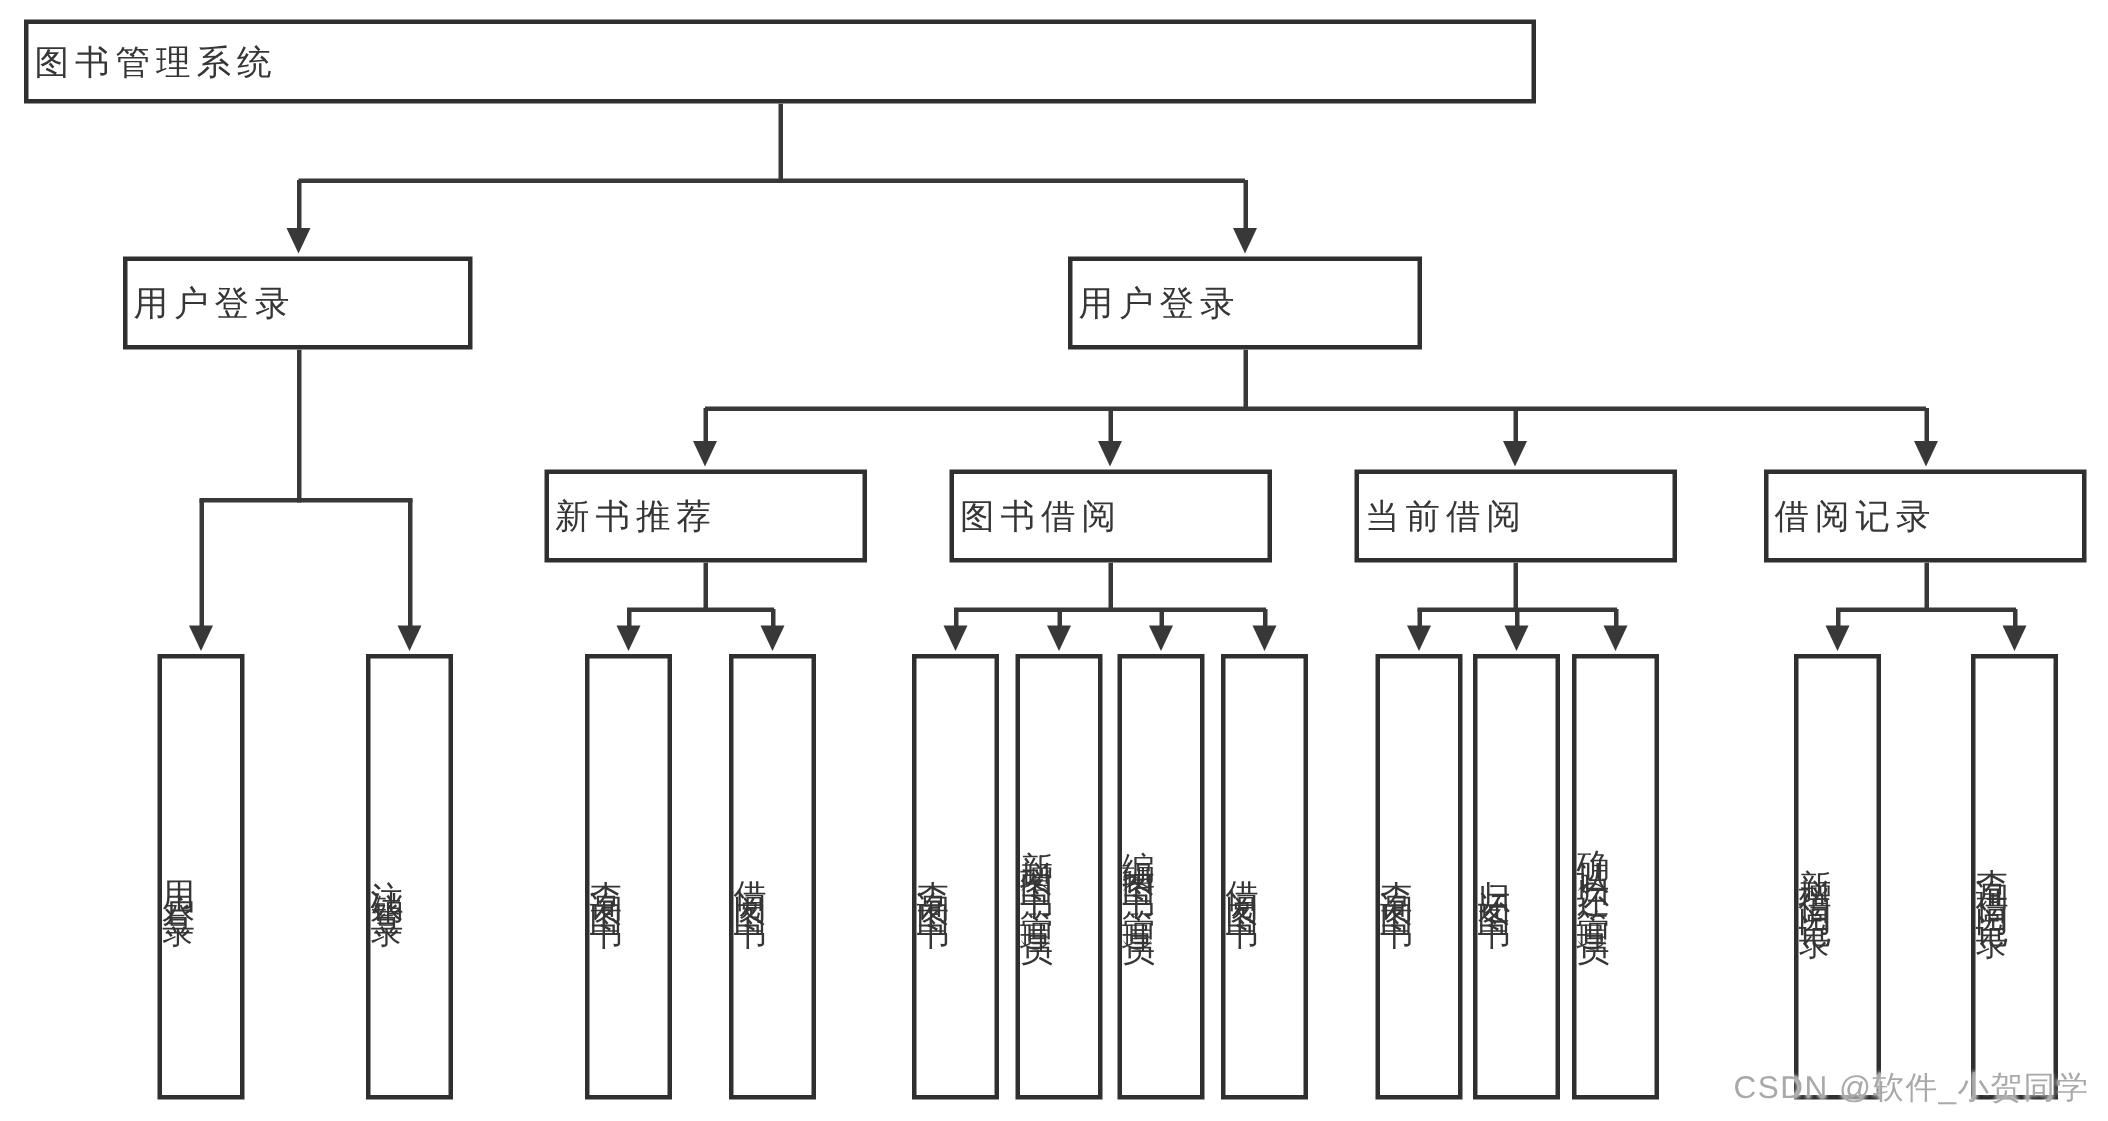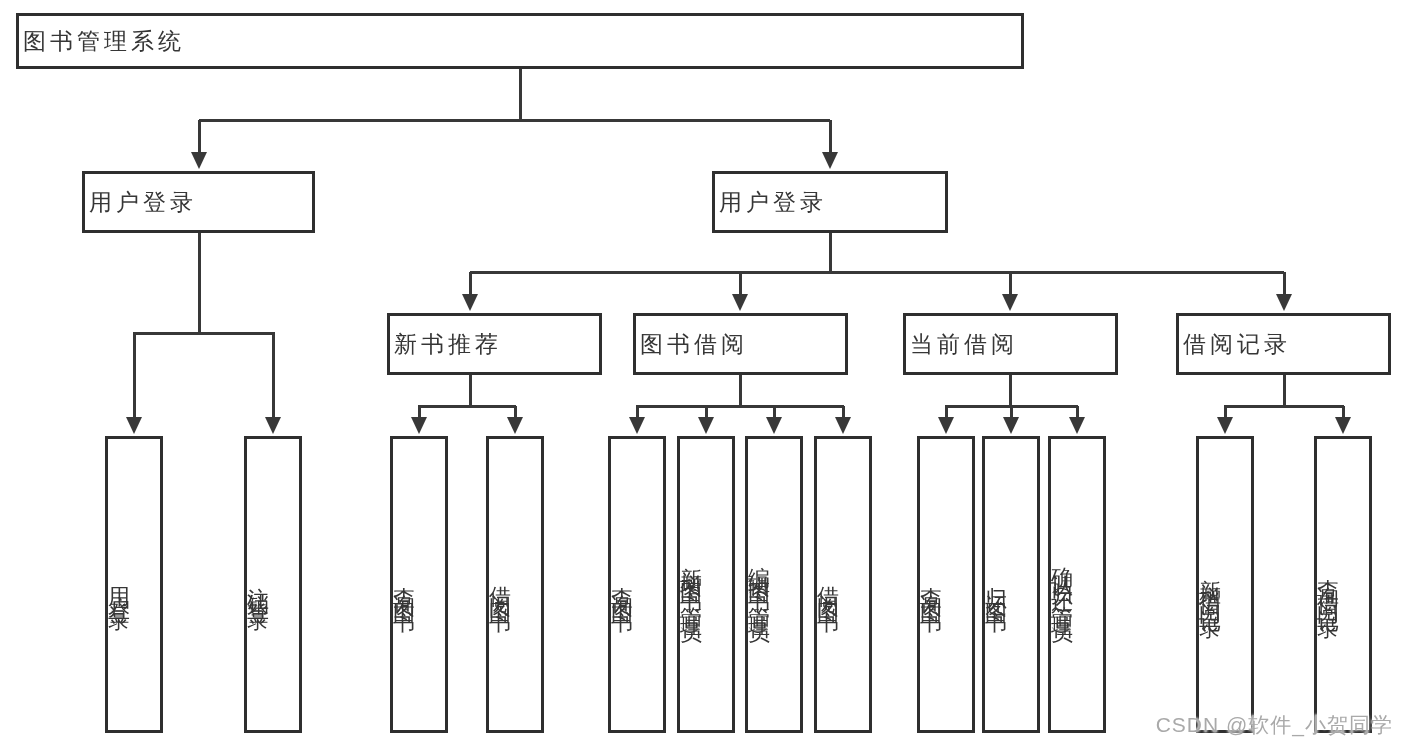--- a/index.html
+++ b/index.html
@@ -125,21 +125,21 @@
     <span class="hlabel">图书管理系统</span>
   </div>
 
   <div class="node" style="left:82px; top:171px; width:233px; height:62px;">
     <span class="hlabel">用户登录</span>
   </div>
   <div class="node" style="left:712px; top:171px; width:236px; height:62px;">
     <span class="hlabel">用户登录</span>
   </div>
 
-  <div class="node" style="left:363px; top:313px; width:215px; height:62px;margin-left:24px;">
+  <div class="node" style="left:363px; top:313px; width:215px; height:62px;">
     <span class="hlabel">新书推荐</span>
   </div>
   <div class="node" style="left:633px; top:313px; width:215px; height:62px;">
     <span class="hlabel">图书借阅</span>
   </div>
   <div class="node" style="left:903px; top:313px; width:215px; height:62px;">
     <span class="hlabel">当前借阅</span>
   </div>
   <div class="node" style="left:1176px; top:313px; width:215px; height:62px;">
     <span class="hlabel">借阅记录</span>

